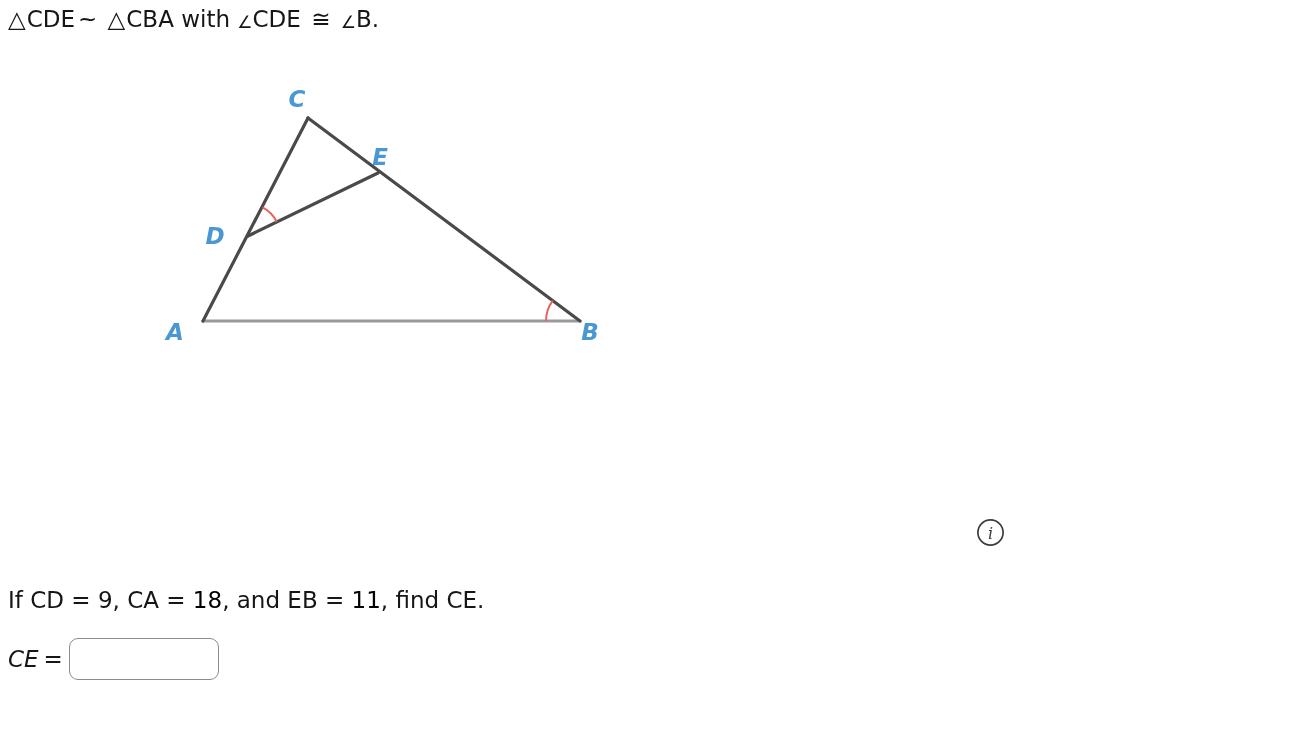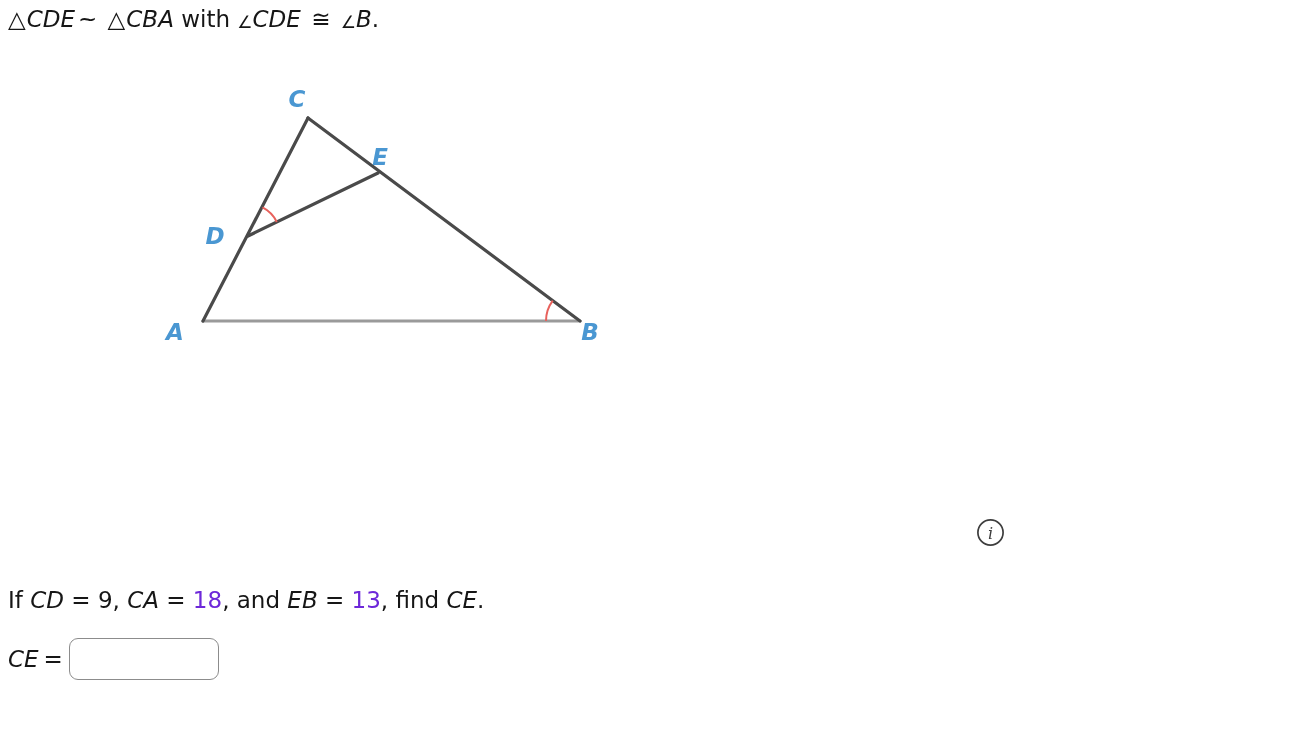--- a/index.html
+++ b/index.html
@@ -26,21 +26,20 @@
     white-space: nowrap;
     color: #161616;
   }
   .tri-sym {
     font-style: normal;
     font-family: "DejaVu Sans", sans-serif;
     font-size: 23px;
     padding-right: 1px;
   }
   .ital {
-    font-style: italic;
     font-family: "DejaVu Sans", sans-serif;
   }
   .op {
     font-style: normal;
     padding: 0 3px;
   }
   .ang-sym {
     font-style: normal;
     font-size: 17px;
     position: relative;
@@ -84,21 +83,21 @@
   .given-line {
     position: absolute;
     left: 8px;
     top: 584px;
     font-size: 23px;
     line-height: 32px;
     white-space: nowrap;
     color: #161616;
   }
   .red {
-    color: #6d28d9;
+    color: #000000;
     font-style: normal;
   }
 
   
   .answer-row {
     position: absolute;
     left: 8px;
     top: 637px;
     display: flex;
     align-items: center;
@@ -171,21 +170,21 @@
   <span class="plain">If</span>
   <span class="ital">CD</span>
   <span class="plain">=</span>
   <span class="plain">9</span><span class="plain">,</span>
   <span class="ital">CA</span>
   <span class="plain">=</span>
   <span class="red">18</span><span class="plain">,</span>
   <span class="plain">and</span>
   <span class="ital">EB</span>
   <span class="plain">=</span>
-  <span class="red">13</span><span class="plain">,</span>
+  <span class="red">11</span><span class="plain">,</span>
   <span class="plain">find</span>
   <span class="ital">CE</span><span class="plain">.</span>
 </div>
 
 <div class="answer-row">
   <span class="answer-label">CE</span>
   <span class="answer-eq">=</span>
   <input class="answer-input" type="text" placeholder="" style="">
 </div>
 

